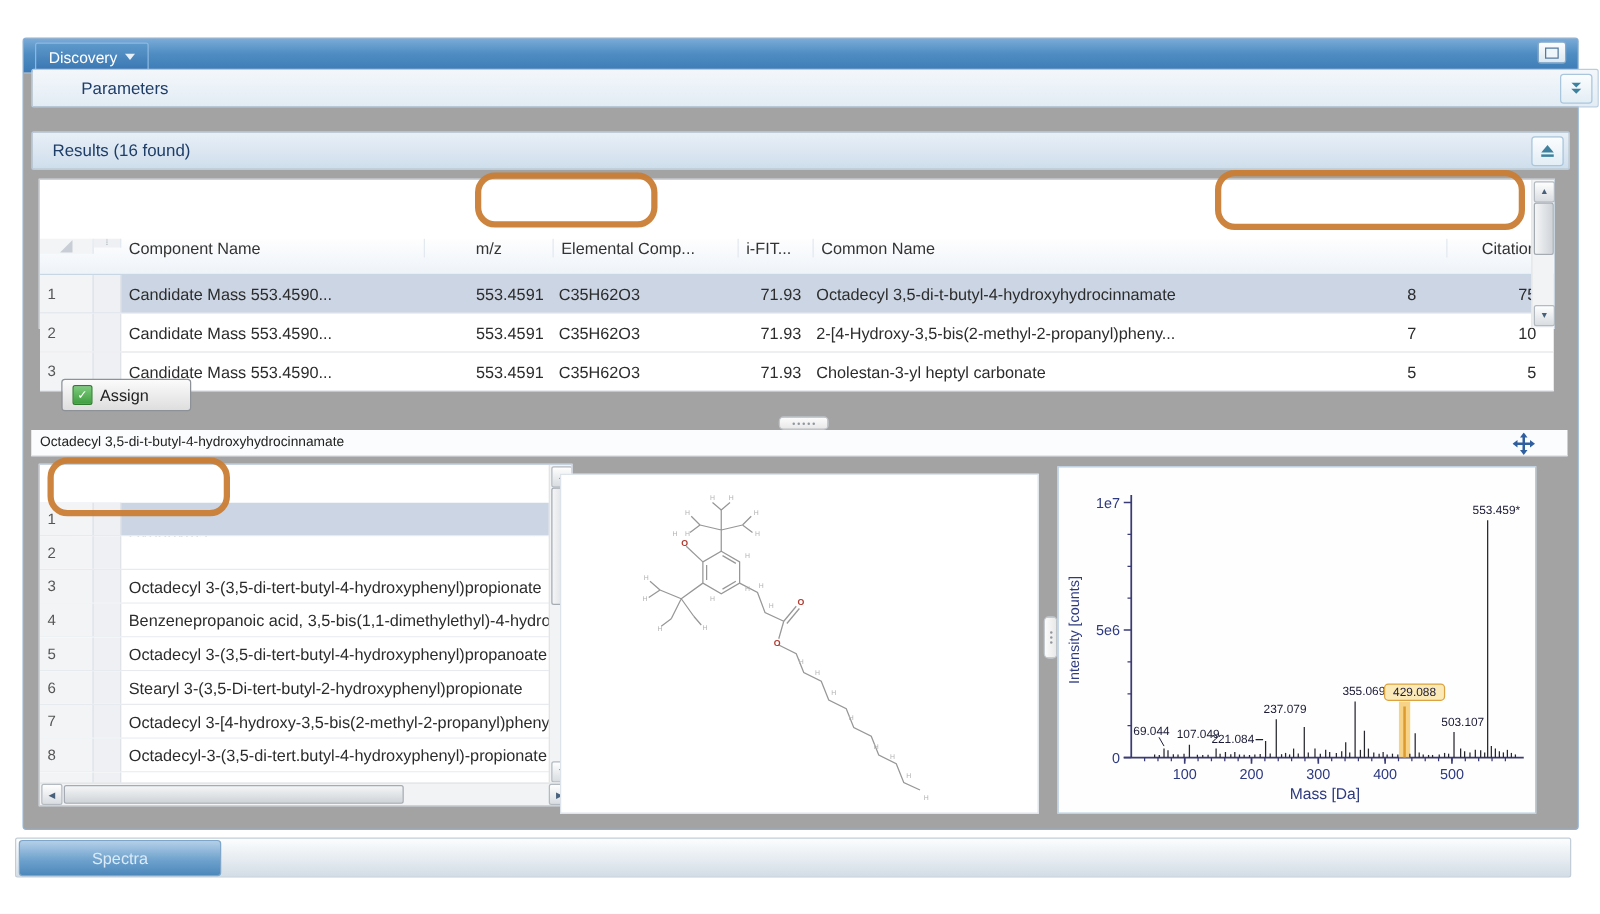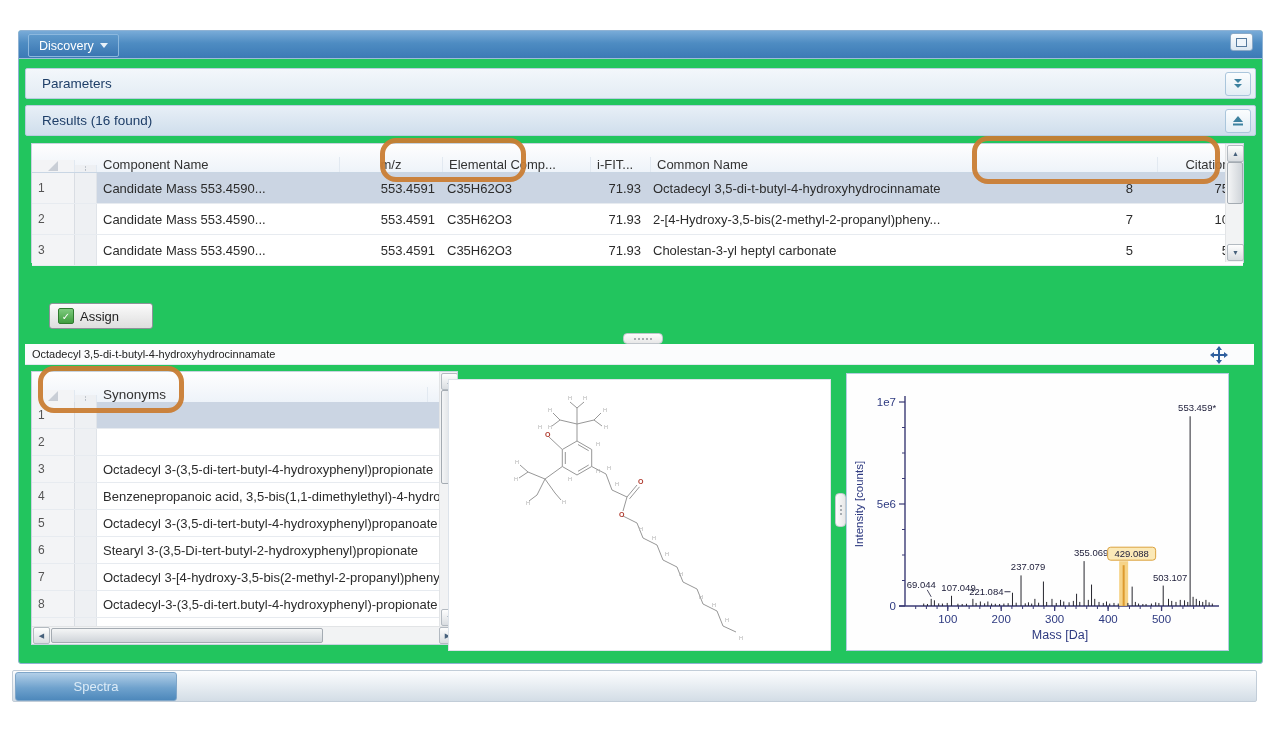--- a/index.html
+++ b/index.html
@@ -1,41 +1,41 @@
 <!DOCTYPE html>
 <html><head>
 <meta charset="utf-8">
 <style>
   html,body{margin:0;padding:0;background:#ffffff;font-family:"Liberation Sans",sans-serif;}
   .page{position:relative;width:1280px;height:731px;background:#fff;overflow:hidden;}
-  .frame{position:absolute;left:18px;top:30px;width:1243px;height:632px;background:#22c55e;
+  .frame{position:absolute;left:18px;top:30px;width:1243px;height:632px;background:#a3a3a3;
          border:1px solid #8fb2d4;border-radius:3px;}
   
   .titlebar{position:absolute;left:0;top:0;right:0;height:27px;
             background:linear-gradient(#79abd8,#4e8cc2 45%,#3c7ab6);border-bottom:1px solid #9dbdd9;}
   .disc-tab{position:absolute;left:9px;top:3px;height:21px;padding:0 10px;display:flex;align-items:center;gap:6px;
             background:linear-gradient(#5e99cb,#3a76b2);border:1px solid #8cb8de;border-radius:2px;
             color:#fff;font-size:12.5px;cursor:default;}
   .caret{width:0;height:0;border-left:4px solid transparent;border-right:4px solid transparent;border-top:5px solid #e8f1f9;}
   .win-btn{position:absolute;right:9px;top:2px;width:21px;height:16px;background:linear-gradient(#fdfefe,#dbe7f1);
            border:1px solid #8aa9c7;border-radius:3px;display:flex;align-items:center;justify-content:center;}
   .win-btn i{display:block;width:9px;height:7px;border:1.5px solid #557a9e;background:#eef5fb;}
   
   .phead{position:absolute;height:29px;border:1px solid #b9cde0;border-radius:2px;
          background:linear-gradient(#e8eff7,#cfdeec);display:flex;align-items:center;}
   .phead .ptitle{margin-left:16px;font-size:13.5px;color:#1e3e68;}
   .tool-btn{position:absolute;right:4px;top:3px;width:24px;height:22px;border:1px solid #aac6dc;border-radius:3px;
             background:linear-gradient(#fbfdfe,#e3edf5);display:flex;align-items:center;justify-content:center;}
   .eject{width:12px;height:10px;}
   
-  .params{left:6px;top:37px;width:1229px;background:linear-gradient(#f3f7fb,#e3ecf4);}
+  .params{left:6px;top:24px;width:1229px;background:linear-gradient(#f3f7fb,#e3ecf4);padding-left:23px;}
   
   .grid{position:absolute;background:#fff;border:1px solid #c7d3df;font-size:13px;color:#2c2c2c;}
   .g-head{display:flex;height:28px;background:linear-gradient(#fefefe,#eef3f9);border-bottom:1px solid #c9d6e4;
-          color:#333;align-items:flex-end;}
+          color:#333;align-items:flex-start;margin-top:47px;}
   .g-head>div{display:flex;align-items:center;border-right:1px solid #e2e9f1;padding:0 6px;white-space:nowrap;overflow:hidden;}
   .g-row{display:flex;height:30px;border-bottom:1px solid #e7ebf0;background:#fff;align-items:stretch;}
   .g-row.sel{background:#cbd5e3;}
   .g-row>div{display:flex;align-items:center;padding:0 6px;white-space:nowrap;overflow:hidden;}
   .c-num{width:30px;background:#f3f4f6;border-right:1px solid #d9dde3;color:#555;font-size:12px;
          justify-content:flex-start;padding-left:6px;}
   .g-row .c-num{background:#f3f4f6;}
   .c-handle{width:9px;background:#eef0f3;border-right:1px solid #e0e4e9;padding:0;justify-content:center;
             color:#9aa3ad;font-size:7px;}
   .c-comp{width:230px;}

